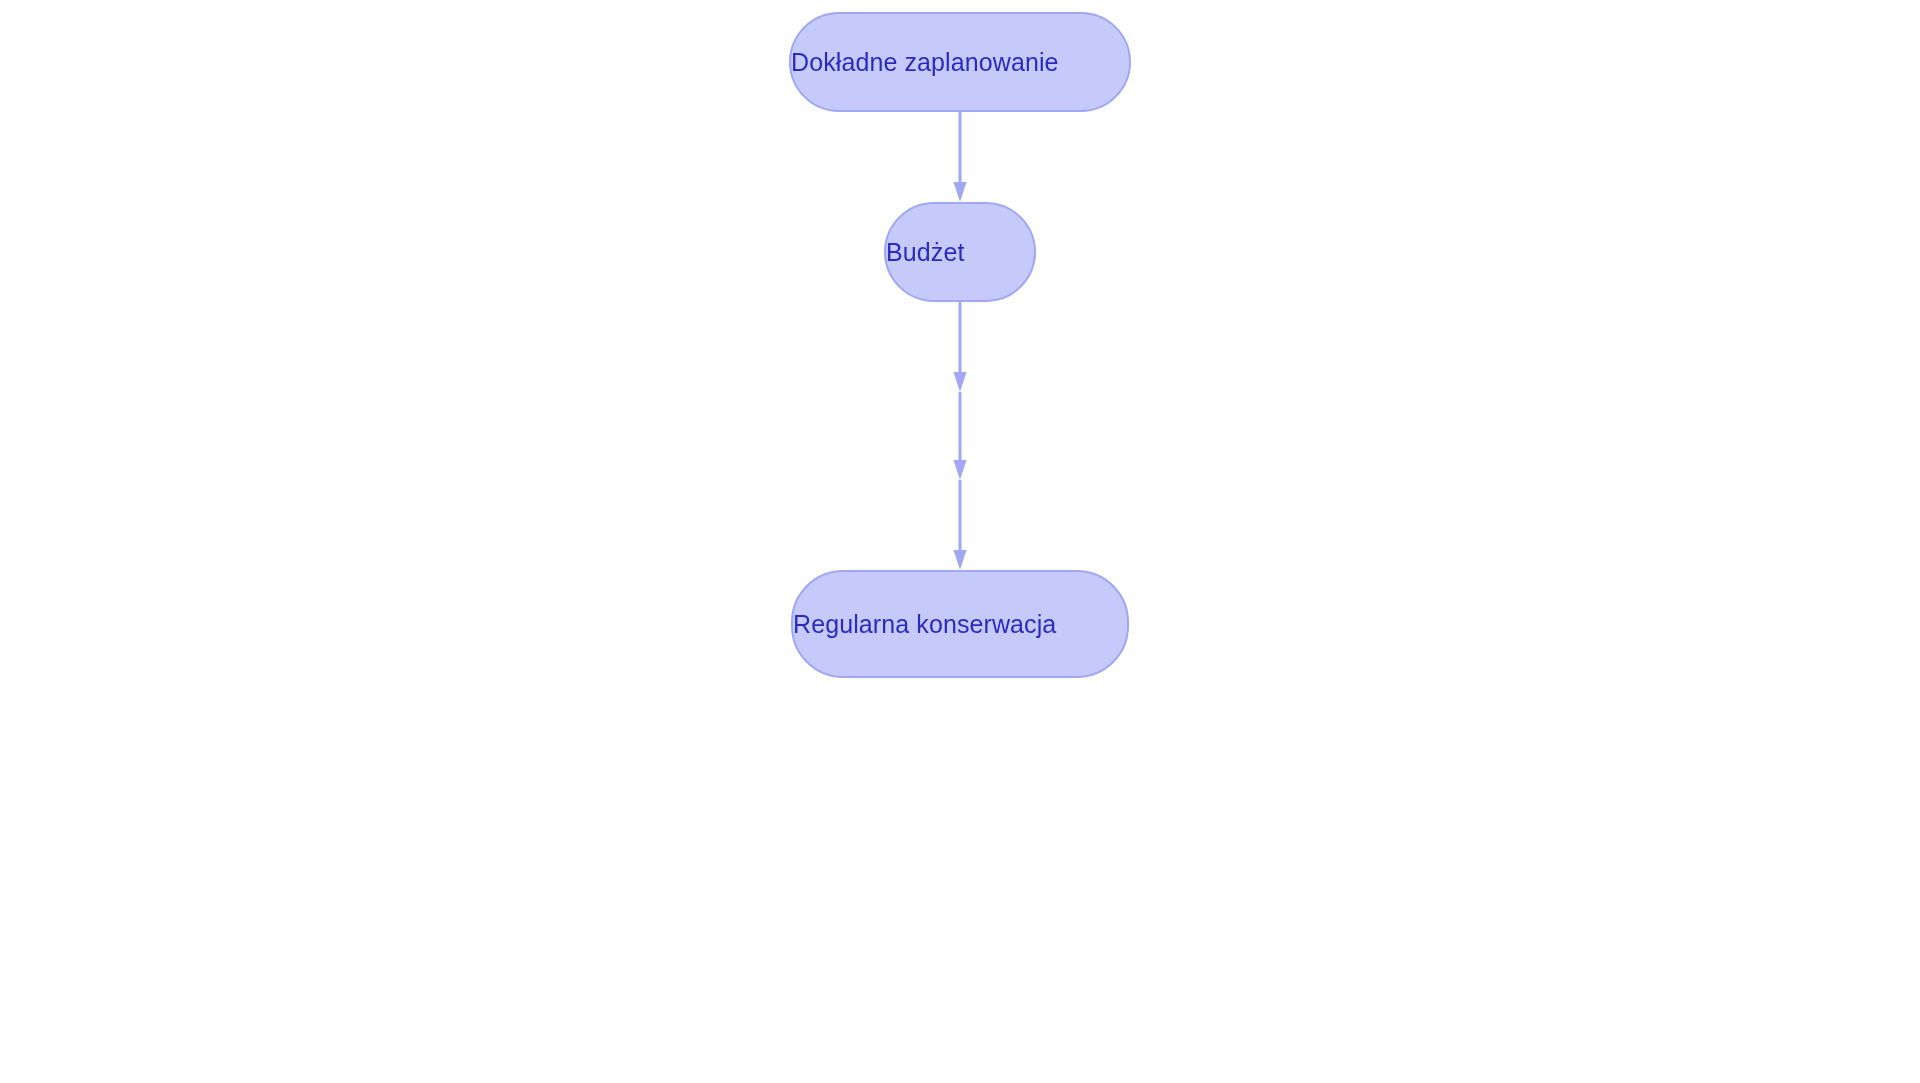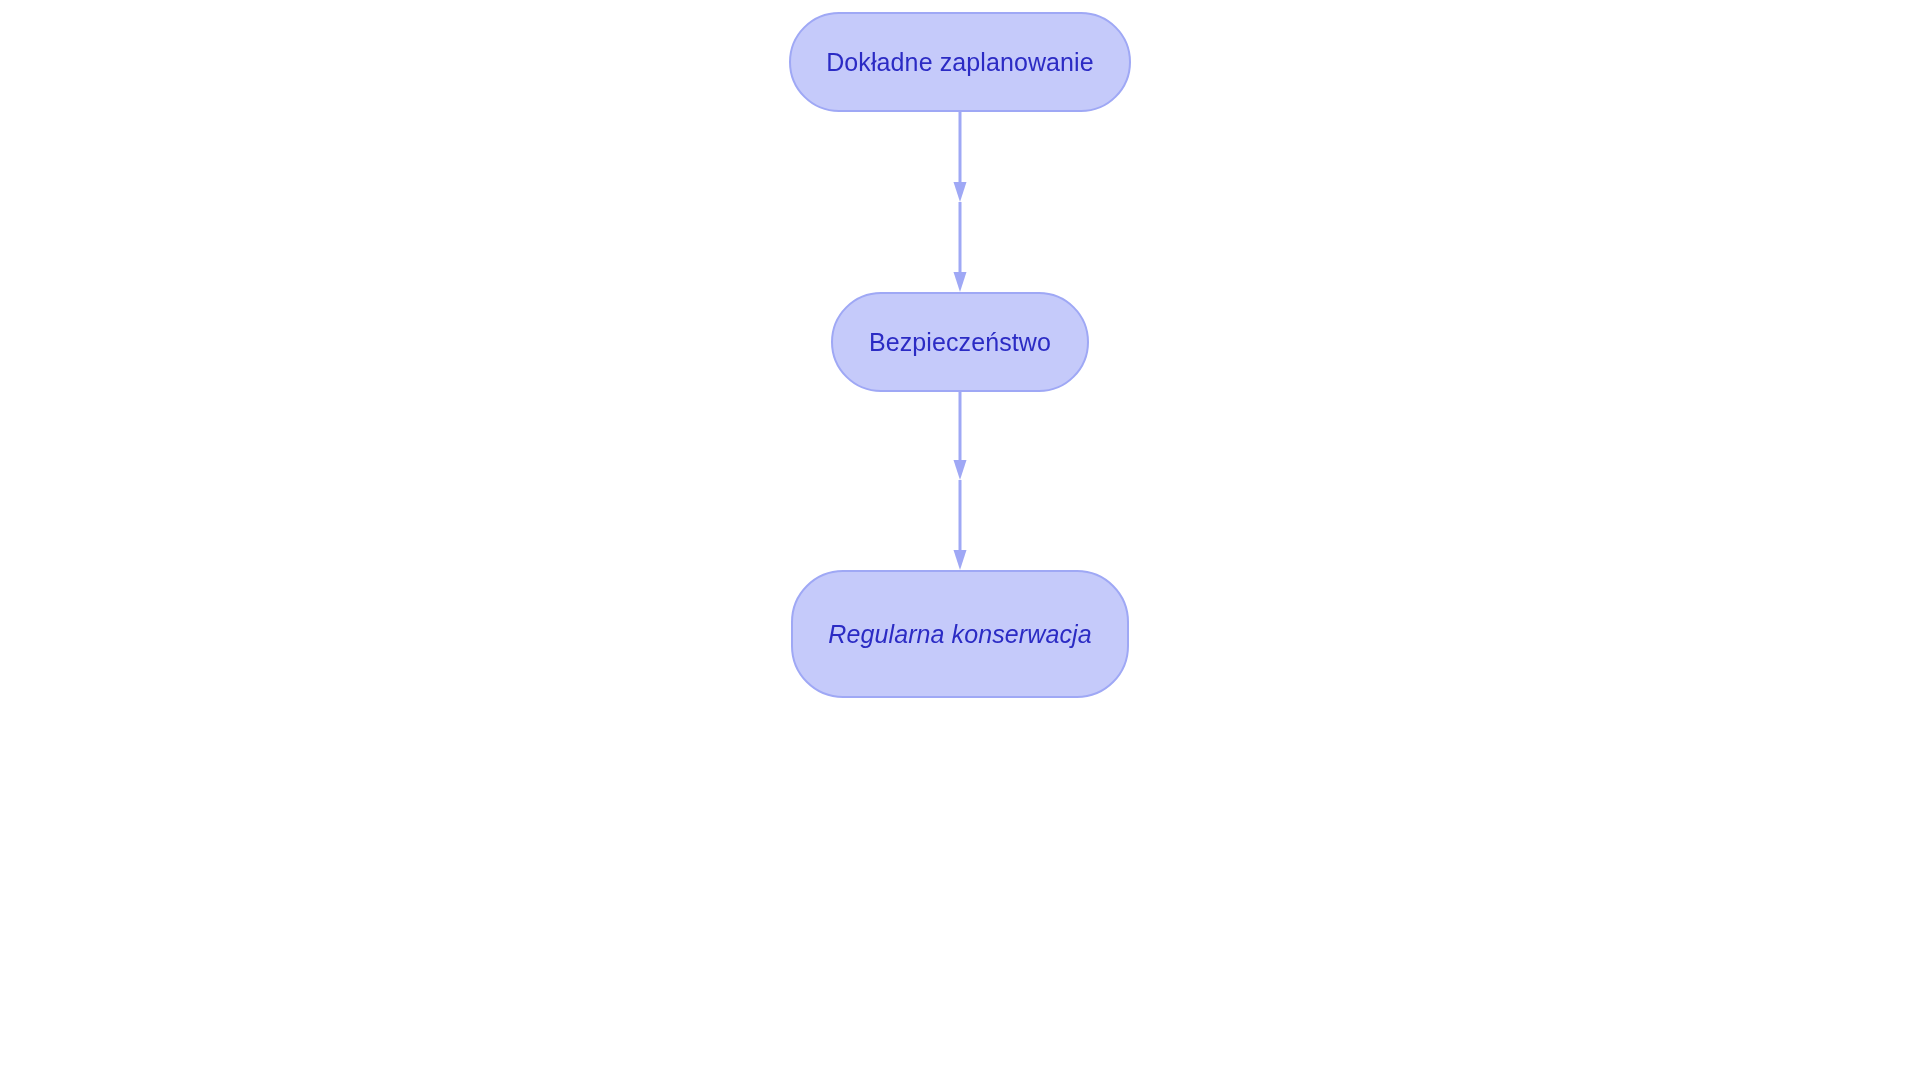--- a/index.html
+++ b/index.html
@@ -35,21 +35,20 @@
 
   
   .node {
     box-sizing: border-box;
     height: 100px;
     background: #c5cafa;
     border: 2px solid #9fa8f5;
     border-radius: 52px;
     display: flex;
     align-items: center;
-    justify-content: center;
     flex: 0 0 auto;
   }
 
   .node-label {
     color: #2b2bc4;
     font-size: 25px;
     font-family: "Liberation Sans", sans-serif;
     font-weight: 400;
     letter-spacing: 0.1px;
     white-space: nowrap;
@@ -78,45 +77,45 @@
       <span class="node-label">Dokładne zaplanowanie</span>
     </div>
 
     <div class="connector" style="height:90px;">
       <svg width="14" height="90" viewBox="0 0 14 90" xmlns="http://www.w3.org/2000/svg">
         <line x1="7" y1="0" x2="7" y2="74" stroke="#9fa8f5" stroke-width="3"></line>
         <polygon points="0.5,70 13.5,70 7,90" fill="#9fa8f5"></polygon>
       </svg>
     </div>
 
+    <div class="node" style="width:152px;height:100px;">
+      <span class="node-label">Budżet</span>
+    </div>
 
     <div class="connector" style="height:90px;">
       <svg width="14" height="90" viewBox="0 0 14 90" xmlns="http://www.w3.org/2000/svg">
         <line x1="7" y1="0" x2="7" y2="74" stroke="#9fa8f5" stroke-width="3"></line>
         <polygon points="0.5,70 13.5,70 7,90" fill="#9fa8f5"></polygon>
       </svg>
     </div>
 
-    <div class="node" style="width:258px;height:100px;">
-      <span class="node-label">Bezpieczeństwo</span>
-    </div>
 
     <div class="connector" style="height:88px;">
       <svg width="14" height="88" viewBox="0 0 14 88" xmlns="http://www.w3.org/2000/svg">
         <line x1="7" y1="0" x2="7" y2="72" stroke="#9fa8f5" stroke-width="3"></line>
         <polygon points="0.5,68 13.5,68 7,88" fill="#9fa8f5"></polygon>
       </svg>
     </div>
 
 
     <div class="connector" style="height:90px;">
       <svg width="14" height="90" viewBox="0 0 14 90" xmlns="http://www.w3.org/2000/svg">
         <line x1="7" y1="0" x2="7" y2="74" stroke="#9fa8f5" stroke-width="3"></line>
         <polygon points="0.5,70 13.5,70 7,90" fill="#9fa8f5"></polygon>
       </svg>
     </div>
 
-    <div class="node" style="width:338px;height:128px;font-style:italic;">
+    <div class="node" style="width:338px;height:108px;">
       <span class="node-label">Regularna konserwacja</span>
     </div>
 
   </div>
 </div>
 
 </body></html>

